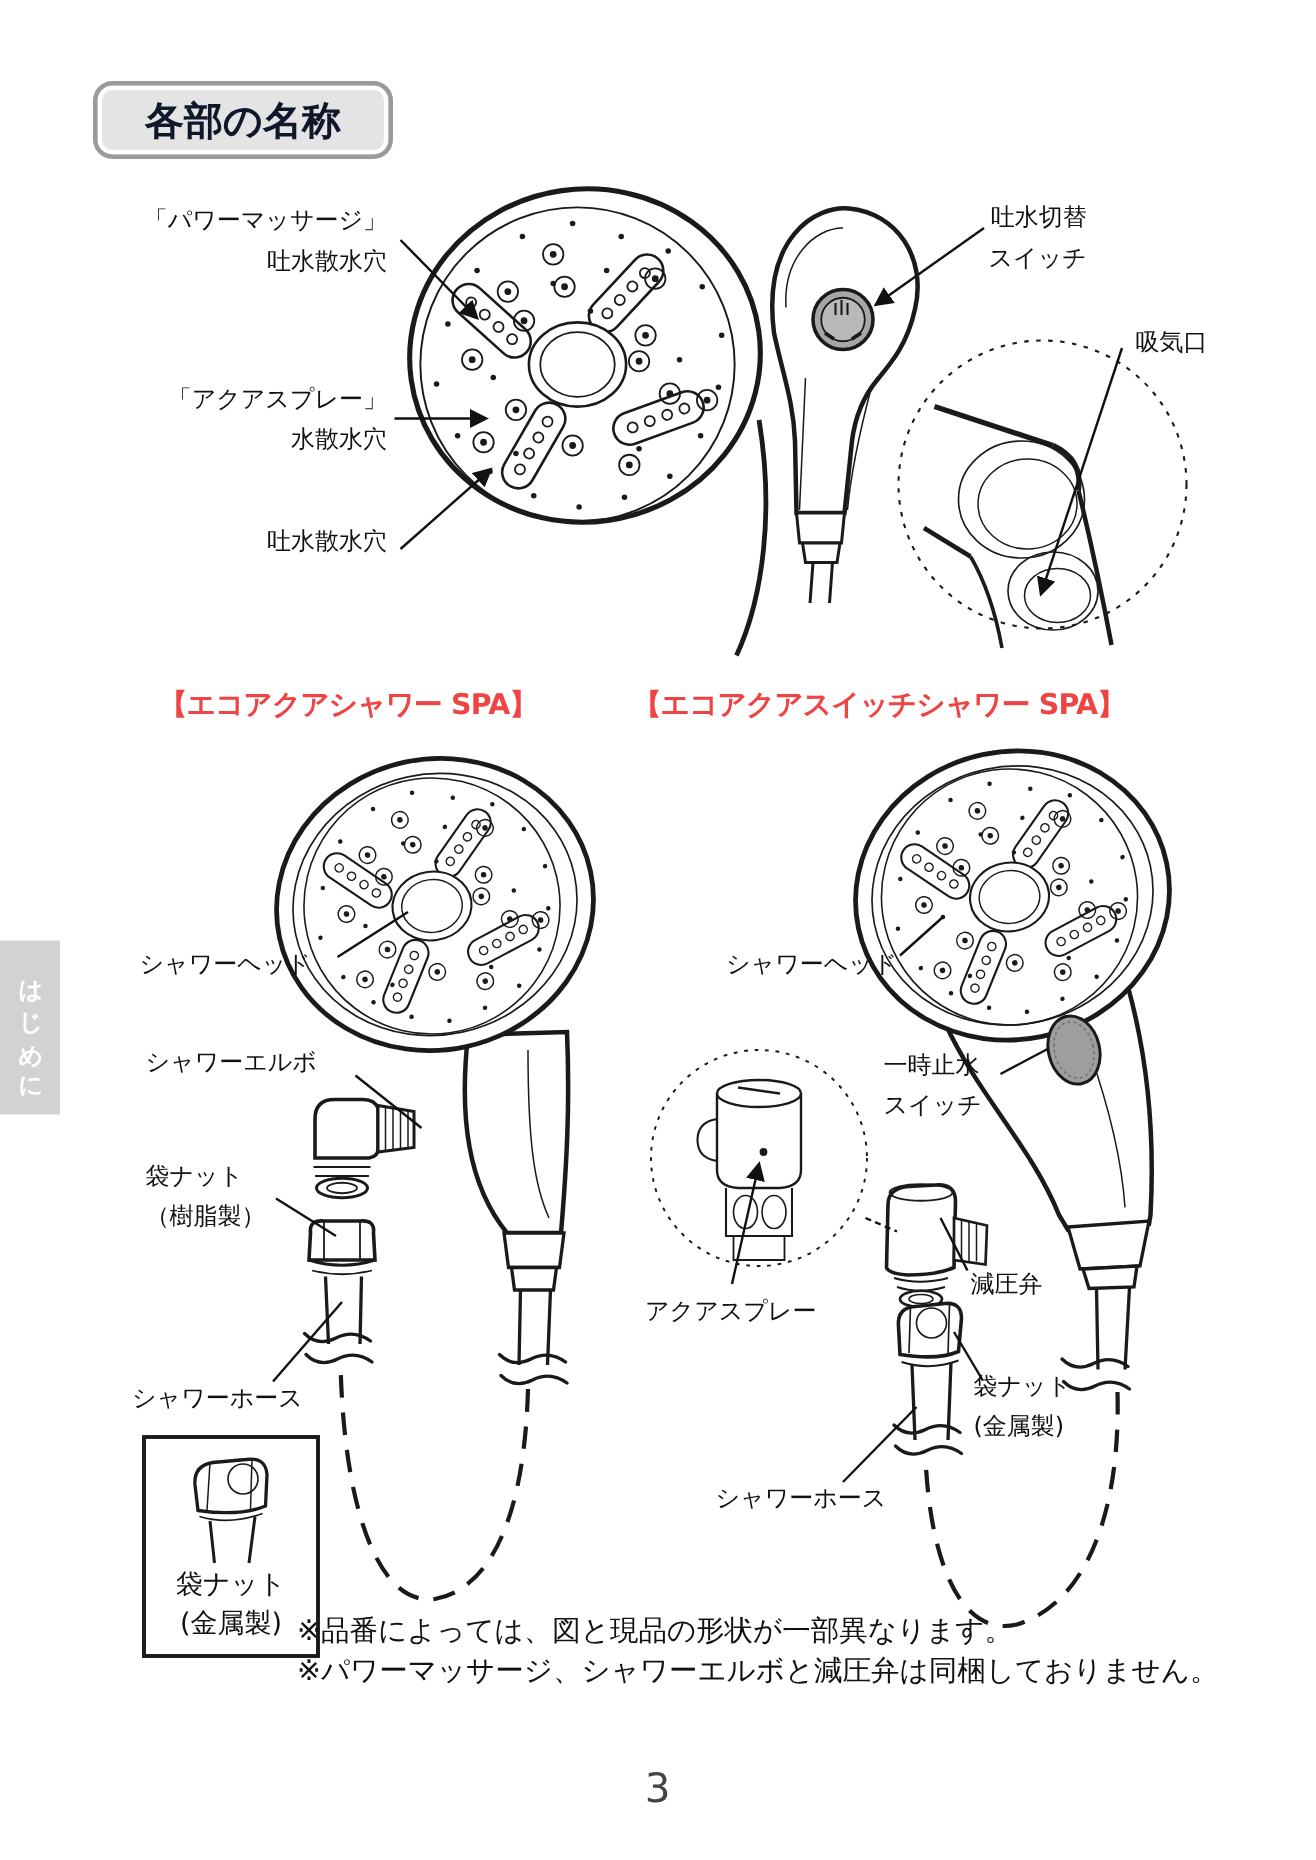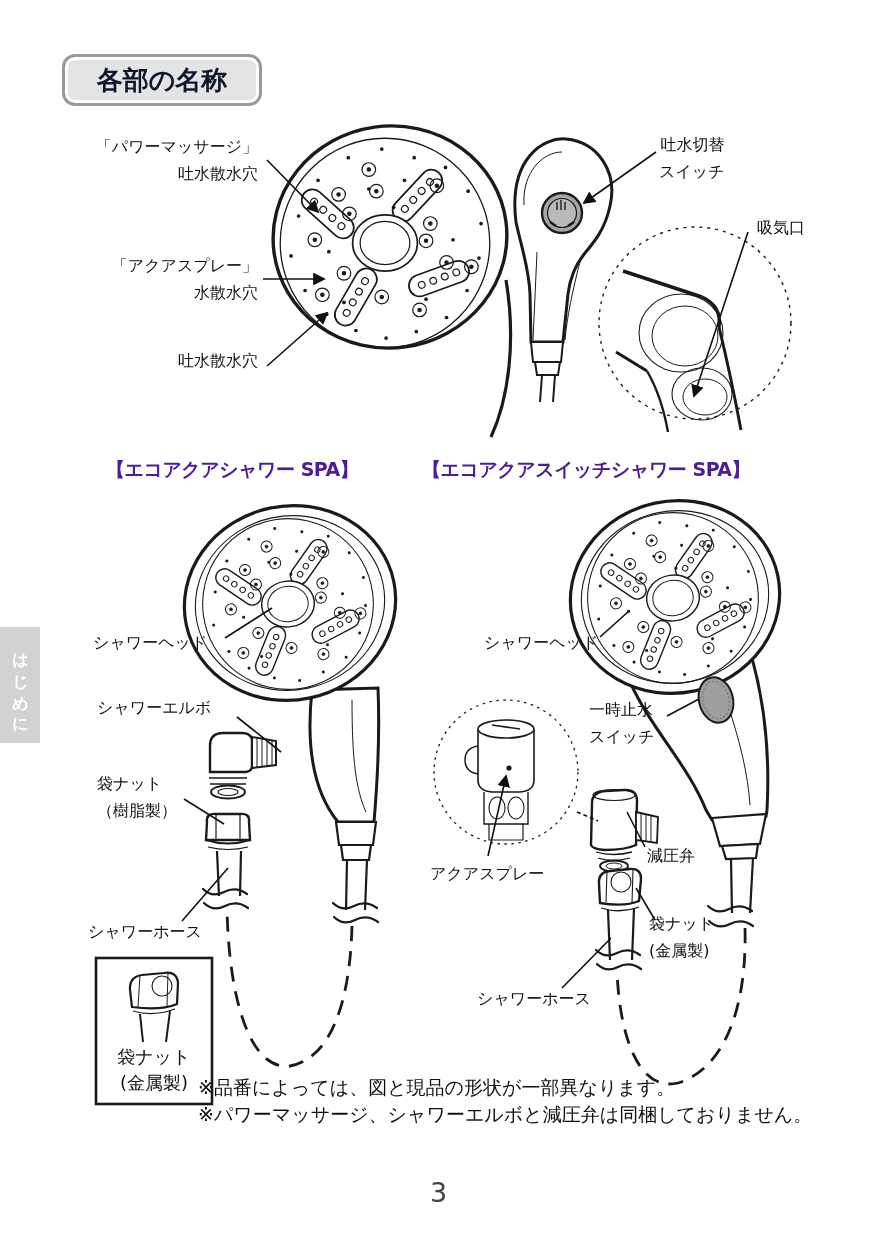--- a/index.html
+++ b/index.html
@@ -1,21 +1,21 @@
 <!DOCTYPE html>
 <html><head>
 <meta charset="utf-8">
 <style>
   html,body{margin:0;padding:0;background:#fff;}
   .page{position:relative;width:877px;height:1240px;background:#fff;overflow:hidden;
         font-family:"DejaVu Sans","Liberation Sans",sans-serif;color:#111;}
   svg{position:absolute;left:0;top:0;}
   .lbl{position:absolute;font-size:16px;line-height:27px;white-space:nowrap;color:#111;}
   .r{text-align:right;}
-  .heading{position:absolute;font-size:19px;font-weight:600;letter-spacing:-0.5px;white-space:nowrap;color:#4c1d95;}
+  .heading{position:absolute;font-size:19px;font-weight:600;letter-spacing:-0.5px;white-space:nowrap;color:#ef4444;}
   .title-box{position:absolute;left:62px;top:54px;width:194px;height:46px;
              background:#e4e4e4;border:3px solid #9a9a9a;border-radius:13px;
              box-shadow:inset 0 0 0 3px #fff;display:flex;align-items:center;justify-content:center;
              font-size:26px;font-weight:700;color:#0f172a;}
   .side-tab{position:absolute;left:0;top:627px;width:40px;height:116px;background:#d2d2d2;
             display:flex;align-items:center;justify-content:center;
             writing-mode:vertical-rl;color:#fff;font-size:16px;font-weight:700;letter-spacing:3px;}
   .boxlbl{position:absolute;left:96px;top:1044px;width:116px;text-align:center;
           font-size:18px;line-height:26px;color:#111;}
   .footnotes{position:absolute;left:198px;top:1074px;font-size:19px;line-height:27px;color:#111;white-space:nowrap;}

